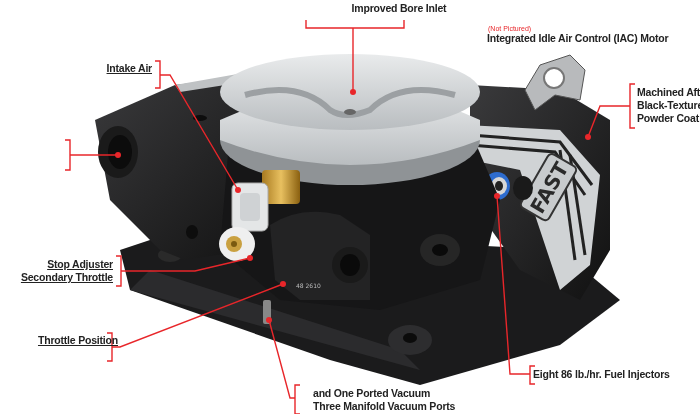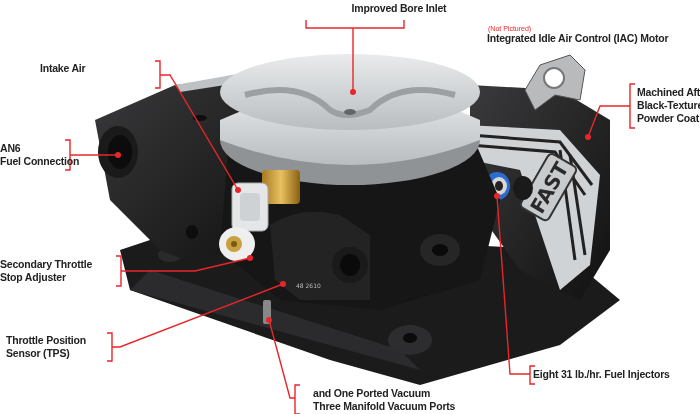--- a/index.html
+++ b/index.html
@@ -1,20 +1,20 @@
 <!DOCTYPE html>
 <html><head>
 <meta charset="utf-8">
 <style>
   html,body{margin:0;padding:0;background:#fff;}
   body{width:700px;height:414px;position:relative;overflow:hidden;font-family:"Liberation Sans",sans-serif;}
   .stage{position:absolute;left:0;top:0;width:700px;height:414px;}
   .label{position:absolute;font-family:"Liberation Sans",sans-serif;font-weight:bold;font-size:10.5px;line-height:13px;color:#222;letter-spacing:-0.2px;white-space:nowrap;}
   .label .line{display:block;}
-  .r{text-align:left;}
+  .r{text-align:right;text-decoration:underline;}
   .l{text-align:left;}
   .c{text-align:center;}
   .note{position:absolute;font-size:7px;color:#e8262a;font-family:"Liberation Sans",sans-serif;white-space:nowrap;}
   svg{position:absolute;left:0;top:0;}
 </style>
 </head>
 <body>
 
 <div class="stage">
 
@@ -159,36 +159,31 @@
   <div class="label r" style="left:40px;top:62px;width:112px;">
     <span class="line">Intake Air</span>
   </div>
 
   <div class="label l" style="left:637px;top:86px;">
     <span class="line">Machined After</span>
     <span class="line">Black-Textured</span>
     <span class="line">Powder Coat</span>
   </div>
 
-  <div class="label r" style="left:0px;top:142px;width:63px;">
-    <span class="line">AN6</span>
-    <span class="line">Fuel Connection</span>
+
+  <div class="label r" style="left:0px;top:258px;width:113px;">
+    <span class="line">Stop Adjuster</span>
+    <span class="line">Secondary Throttle</span>
   </div>
 
-  <div class="label r" style="left:0px;top:258px;width:113px;">
-    <span class="line">Secondary Throttle</span>
-    <span class="line">Stop Adjuster</span>
-  </div>
-
-  <div class="label r" style="left:6px;top:334px;width:104px;">
+  <div class="label r" style="left:14px;top:334px;width:104px;">
     <span class="line">Throttle Position</span>
-    <span class="line">Sensor (TPS)</span>
   </div>
 
   <div class="label l" style="left:313px;top:387px;">
     <span class="line">and One Ported Vacuum</span>
     <span class="line">Three Manifold Vacuum Ports</span>
   </div>
 
   <div class="label l" style="left:533px;top:368px;">
-    <span class="line">Eight 31 lb./hr. Fuel Injectors</span>
+    <span class="line">Eight 86 lb./hr. Fuel Injectors</span>
   </div>
 </div>
 
 </body></html>

